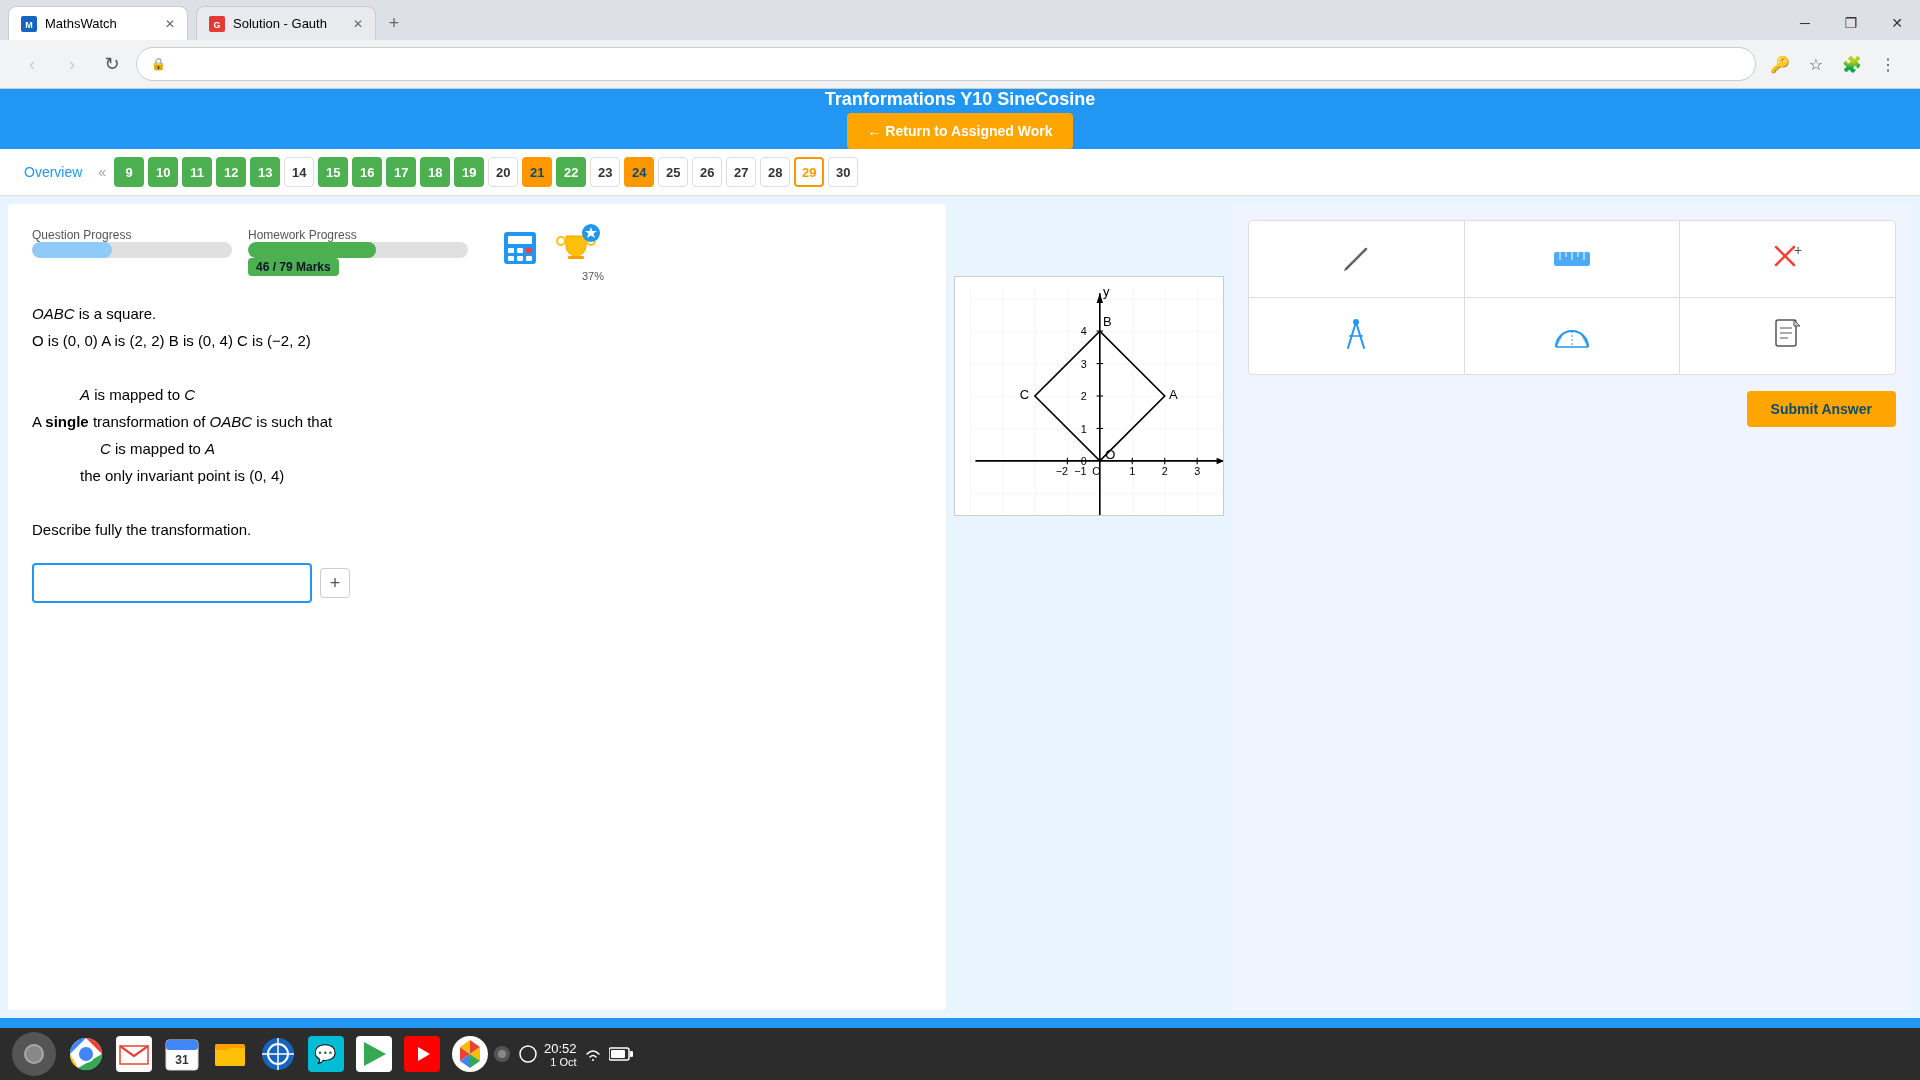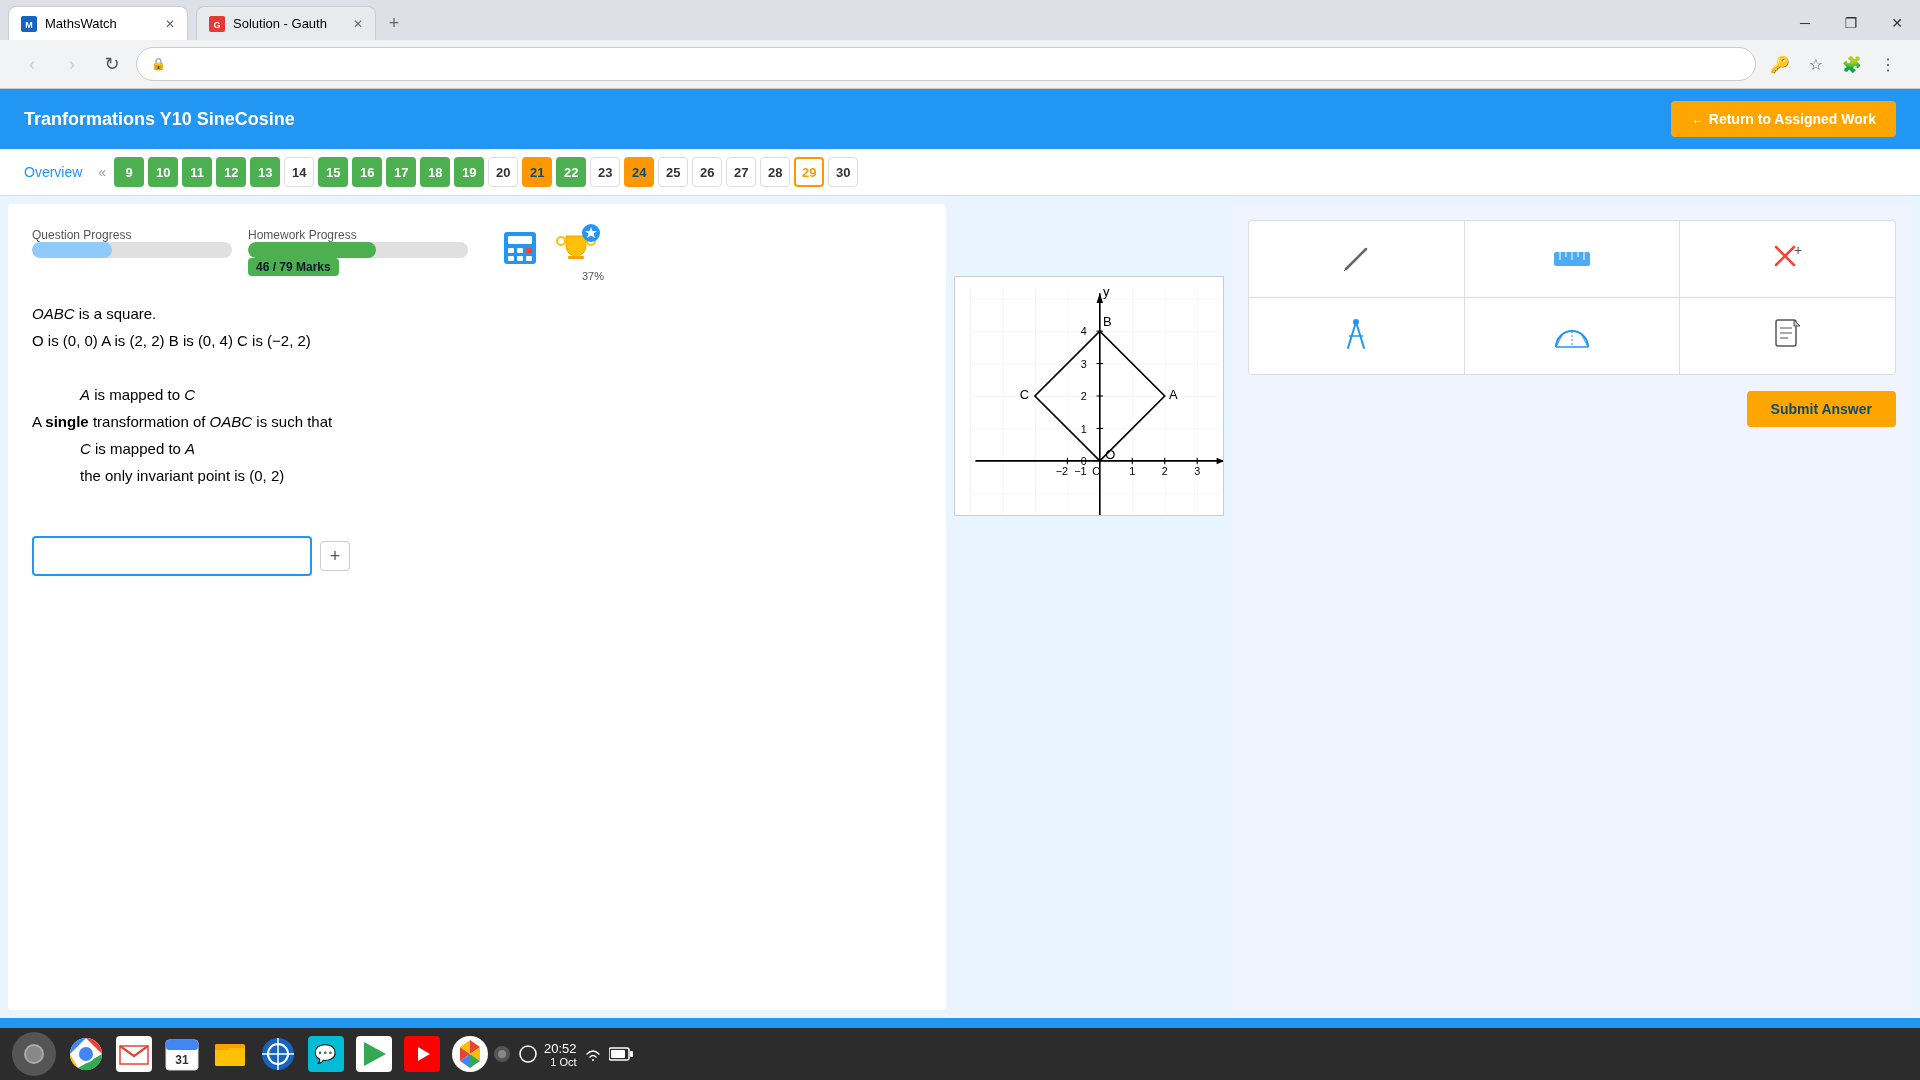--- a/index.html
+++ b/index.html
@@ -18,21 +18,21 @@
 
     .address-bar { display: flex; align-items: center; padding: 6px 16px; gap: 8px; height: 48px; background: #f1f3f4; }
     .nav-btn { background: none; border: none; cursor: pointer; font-size: 18px; color: #555; width: 32px; height: 32px; border-radius: 50%; display: flex; align-items: center; justify-content: center; }
     .nav-btn.disabled { color: #ccc; cursor: default; }
     .url-bar { flex: 1; background: white; border: 1px solid #ccc; border-radius: 20px; padding: 6px 14px; font-size: 13px; color: #333; display: flex; align-items: center; gap: 8px; height: 34px; }
     .url-text { flex: 1; font-size: 13px; color: #333; }
     .browser-actions { display: flex; align-items: center; gap: 4px; }
     .browser-action-btn { background: none; border: none; cursor: pointer; font-size: 16px; color: #555; width: 32px; height: 32px; border-radius: 50%; display: flex; align-items: center; justify-content: center; }
 
     
-    .app-header { background: #2196F3; color: white; padding: 0 24px; height: 60px; display: flex; align-items: center; justify-content: space-between; }
+    .app-header { background: #2196F3; color: white; padding: 0 24px; height: 60px; display: flex; align-items: center; justify-content: space-between; flex-direction: column; }
     .app-title { font-size: 18px; font-weight: bold; color: white; }
     .return-btn { background: #FFA500; color: white; border: none; padding: 10px 20px; border-radius: 4px; cursor: pointer; font-size: 14px; display: flex; align-items: center; gap: 6px; font-weight: bold; }
 
     
     .question-nav { background: white; border-bottom: 1px solid #ddd; padding: 8px 16px; display: flex; align-items: center; gap: 4px; overflow-x: auto; }
     .nav-link { color: #2196F3; font-size: 14px; cursor: pointer; padding: 4px 8px; text-decoration: none; }
     .nav-chevron { color: #999; padding: 4px; }
     .q-btn { width: 30px; height: 30px; border-radius: 4px; border: none; cursor: pointer; font-size: 13px; font-weight: bold; display: flex; align-items: center; justify-content: center; }
     .q-btn.green { background: #4CAF50; color: white; }
     .q-btn.orange { background: #FF9800; color: #0c4a6e; }
@@ -226,27 +226,28 @@
         <em>OABC</em> is a square.
       </p>
       <p>O is (0, 0)   A is (2, 2)   B is (0, 4)   C is (−2, 2)</p>
       <br>
       <p style="margin-left: 48px;">
         <em>A</em> is mapped to <em>C</em>
       </p>
       <p>
         A <strong>single</strong> transformation of <em>OABC</em> is such that
       </p>
-      <p style="margin-left: 48px;">
+      <p style="margin-left: 68px;">
         <em>C</em> is mapped to <em>A</em>
       </p>
       <p style="margin-left: 48px;">
-        the only invariant point is (0, 2)
+        the only invariant point is (0, 4)
       </p>
       <br>
+      <p>Describe fully the transformation.</p>
     </div>
 
     <div class="answer-area">
       <div class="answer-input-row">
         <input class="answer-input" type="text" placeholder="" style="">
         <button class="add-line-btn">+</button>
       </div>
     </div>
   </div>
 

